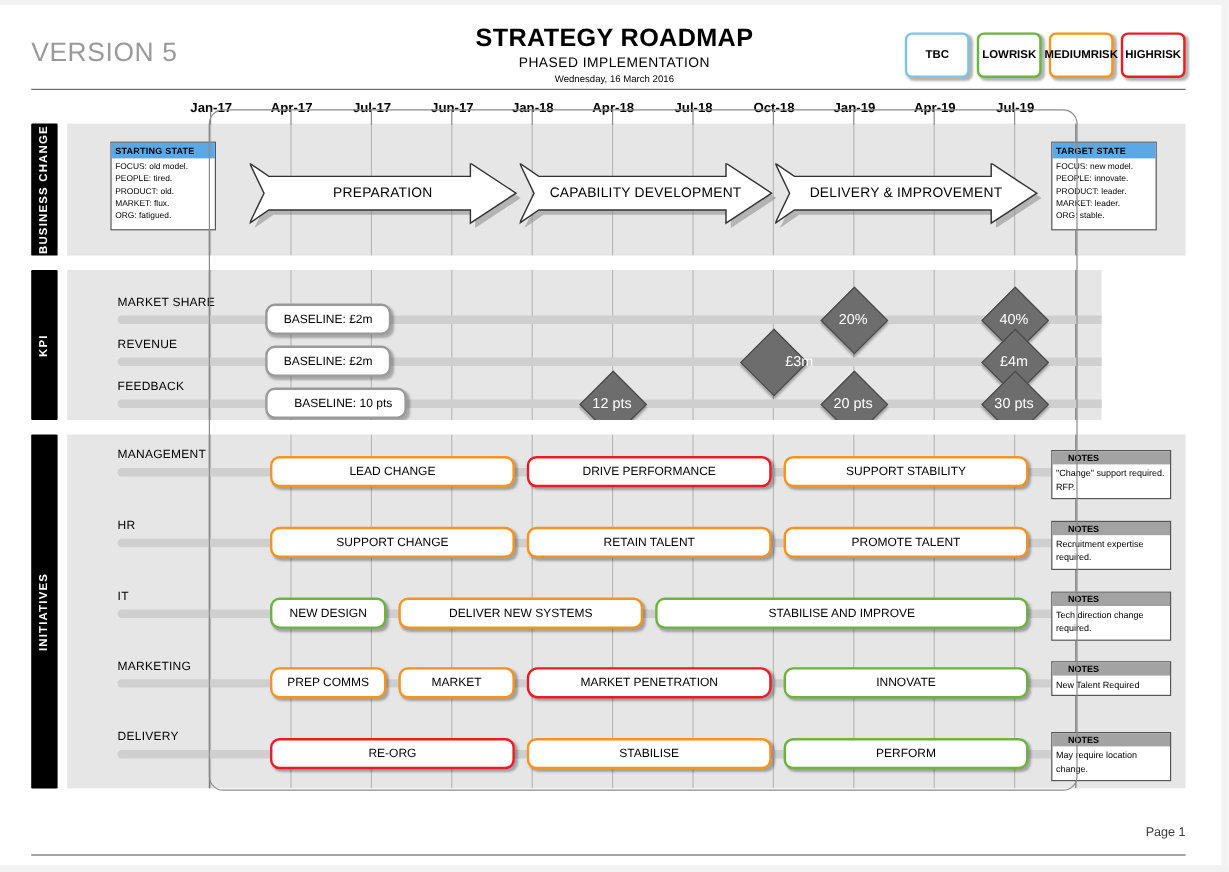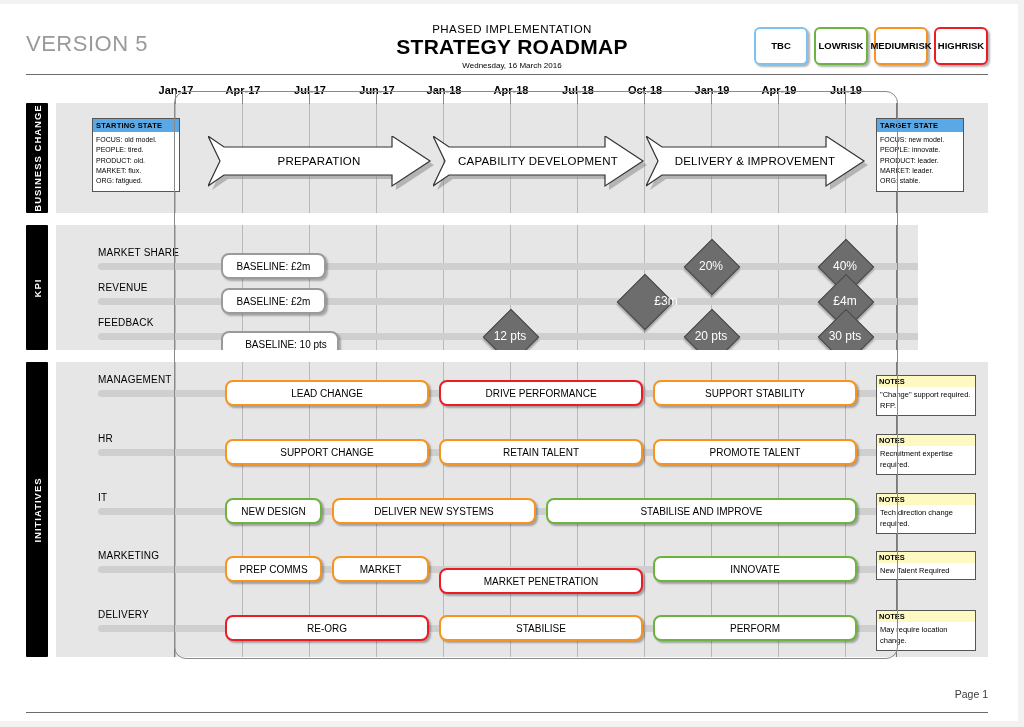--- a/index.html
+++ b/index.html
@@ -143,41 +143,41 @@
     border:2.5px solid #f7931e;border-radius:8px;
     display:flex;align-items:center;justify-content:center;
     font-size:10px;color:#000;box-sizing:border-box;
     box-shadow:2px 2px 2px rgba(0,0,0,.3);
     white-space:nowrap;overflow:hidden;
   }
   .note-box{
     position:absolute;width:100px;background:#fff;
     border:1px solid #555;box-sizing:border-box;
   }
-  .note-hd{background:#fef9c3;color:#000;font-size:7.5px;font-weight:bold;padding:1px 2px;}
+  .note-hd{background:#a3a3a3;color:#000;font-size:7.5px;font-weight:bold;padding:1px 13px;}
   .note-body{padding:2px 3px 3px 3px;font-size:7.5px;color:#000;line-height:1.5;}
 
   
   #footer-rule{position:absolute;left:26px;top:712px;width:962px;height:1px;background:#6b6b6b;}
   #page-num{position:absolute;right:36px;top:688px;font-size:10.5px;color:#3a3a3a;}
 </style>
 </head>
 <body>
 
 <div id="page">
 
   <div class="page-edge-top"></div>
   <div class="page-edge-right"></div>
   <div class="page-edge-bottom"></div>
 
   <div id="version">VERSION 5</div>
 
   <div id="title-block">
+    <div id="main-title">STRATEGY ROADMAP</div>
     <div id="subtitle">PHASED IMPLEMENTATION</div>
-    <div id="main-title">STRATEGY ROADMAP</div>
     <div id="date-line">Wednesday, 16 March 2016</div>
   </div>
 
   <div id="risk-key">
       <div class="risk-box" style="border-color: rgb(126, 194, 239);">
         <span>TBC</span>
       </div>
       <div class="risk-box" style="border-color: rgb(109, 179, 63);">
         <span>LOW</span>
         <span>RISK</span>
@@ -299,21 +299,21 @@
           <div class="diamond-label" style="left: 761px; top: 22px;">40%</div>
           <div class="kpi-row-label" style="left: 42px; top: 57px;">REVENUE</div>
           <div class="kpi-track" style="left: 42px; top: 73px; width: 863px;"></div>
           <div class="baseline-pill" style="left: 165px; top: 63px; width: 105px;">BASELINE: £2m</div>
           <div class="diamond" style="left: 569px; top: 57px;"></div>
           <div class="diamond-label" style="left: 582px; top: 57px; text-align: right;">£3m</div>
           <div class="diamond" style="left: 770px; top: 57px;"></div>
           <div class="diamond-label" style="left: 761px; top: 57px;">£4m</div>
           <div class="kpi-row-label" style="left: 42px; top: 92px;">FEEDBACK</div>
           <div class="kpi-track" style="left: 42px; top: 108px; width: 863px;"></div>
-          <div class="baseline-pill" style="left: 165px; top: 106px; width: 118px; padding-left: 12px;">BASELINE: 10 pts</div>
+          <div class="baseline-pill" style="left: 165px; top: 98px; width: 118px; padding-left: 12px;">BASELINE: 10 pts</div>
           <div class="diamond" style="left: 435px; top: 92px;"></div>
           <div class="diamond-label" style="left: 426px; top: 92px;">12 pts</div>
           <div class="diamond" style="left: 636px; top: 92px;"></div>
           <div class="diamond-label" style="left: 627px; top: 92px;">20 pts</div>
           <div class="diamond" style="left: 770px; top: 92px;"></div>
           <div class="diamond-label" style="left: 761px; top: 92px;">30 pts</div>
         </div>
     </div>
 
     <div class="band" id="band-init" style="top:259px;height:295px;width:962px;">
@@ -358,21 +358,21 @@
           <div class="init-bar" style="left: 276px; top: 136px; width: 204px; border-color: rgb(247, 147, 30);">DELIVER NEW SYSTEMS</div>
           <div class="init-bar" style="left: 490px; top: 136px; width: 311px; border-color: rgb(109, 179, 63);">STABILISE AND IMPROVE</div>
           <div class="note-box" style="left: 820px; top: 131px;">
             <div class="note-hd">NOTES</div>
             <div class="note-body">Tech direction change required.</div>
           </div>
           <div class="init-label" style="left: 42px; top: 188px;">MARKETING</div>
           <div class="init-track" style="left: 42px; top: 204px; width: 863px;"></div>
           <div class="init-bar" style="left: 169px; top: 194px; width: 97px; border-color: rgb(247, 147, 30);">PREP COMMS</div>
           <div class="init-bar" style="left: 276px; top: 194px; width: 97px; border-color: rgb(247, 147, 30);">MARKET</div>
-          <div class="init-bar" style="left: 383px; top: 206px; width: 204px; border-color: rgb(237, 28, 36);">MARKET PENETRATION</div>
+          <div class="init-bar" style="left: 383px; top: 194px; width: 204px; border-color: rgb(237, 28, 36); border-radius: 9px;">MARKET PENETRATION</div>
           <div class="init-bar" style="left: 597px; top: 194px; width: 204px; border-color: rgb(109, 179, 63);">INNOVATE</div>
           <div class="note-box" style="left: 820px; top: 189px;">
             <div class="note-hd">NOTES</div>
             <div class="note-body">New Talent Required</div>
           </div>
           <div class="init-label" style="left: 42px; top: 247px;">DELIVERY</div>
           <div class="init-track" style="left: 42px; top: 263px; width: 863px;"></div>
           <div class="init-bar" style="left: 169px; top: 253px; width: 204px; border-color: rgb(237, 28, 36);">RE-ORG</div>
           <div class="init-bar" style="left: 597px; top: 253px; width: 204px; border-color: rgb(109, 179, 63);">PERFORM</div>
           <div class="init-bar" style="left: 383px; top: 253px; width: 204px; border-color: rgb(247, 147, 30);">STABILISE</div>

